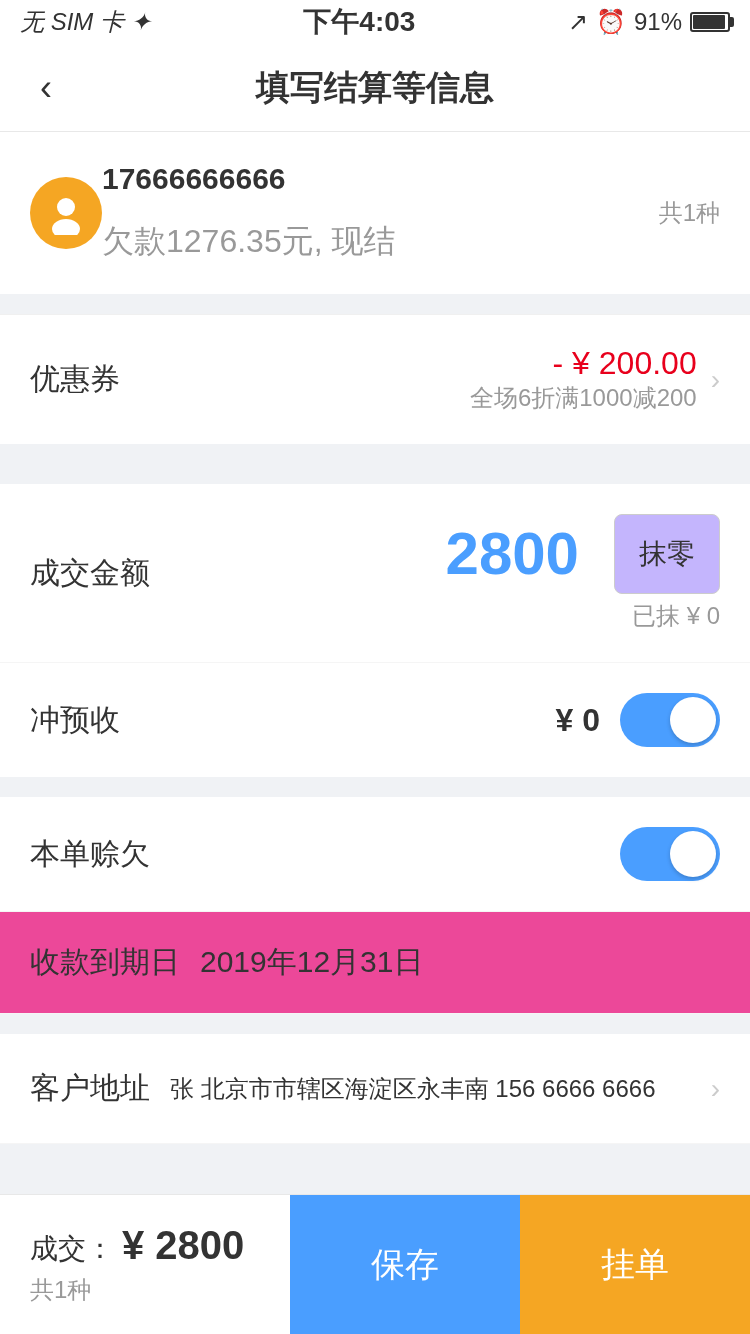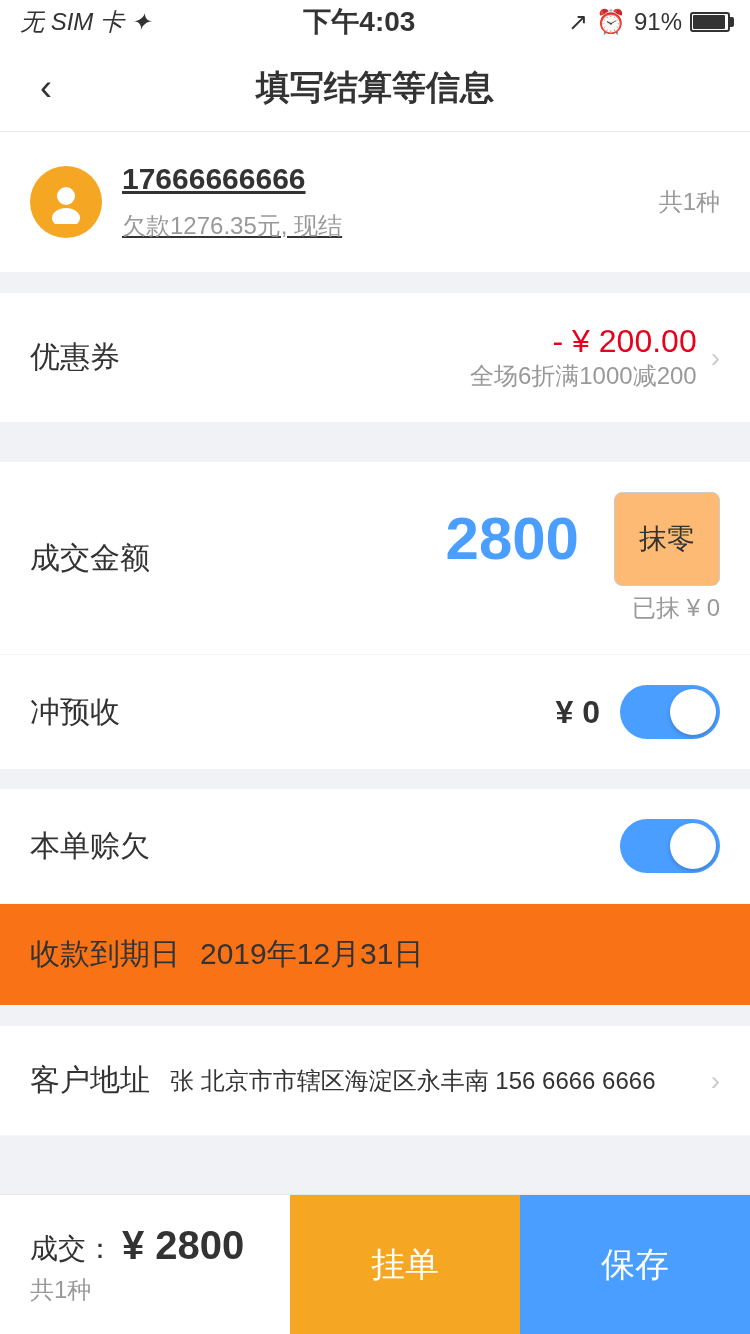--- a/index.html
+++ b/index.html
@@ -87,35 +87,33 @@
       background: #fff;
       padding: 30px;
       display: flex;
       align-items: center;
       justify-content: space-between;
       margin-bottom: 20px;
     }
     .customer-left {
       display: flex;
       align-items: center;
-      gap: 20px;
-      text-decoration: underline;
     }
     .avatar {
       width: 72px; height: 72px;
       border-radius: 50%;
       background: #f5a623;
       display: flex;
       align-items: center;
       justify-content: center;
     }
     .avatar svg { width: 44px; height: 44px; }
     .customer-info {}
     .customer-phone { font-size: 30px; font-weight: 600; color: #333; }
-    .customer-debt { font-size: 24px; color: #999; margin-top: 14px; }
+    .customer-debt { font-size: 32px; color: #999; margin-top: 24px; }
     .customer-right { text-align: right; }
     .total-value { font-size: 30px; color: #333; font-weight: 600; }
     .total-count { font-size: 24px; color: #999; }
 
     
     .coupon-row {
       background: #fff;
       padding: 30px;
       display: flex;
       align-items: center;
@@ -151,24 +149,24 @@
     }
     .form-row:last-child { border-bottom: none; }
 
     .form-label { font-size: 30px; color: #333; min-width: 140px; }
 
     .amount-right { display: flex; align-items: center; gap: 35px; }
     .amount-value { font-size: 60px; color: #4a9eff; font-weight: 600; line-height: 1; }
     .round-btn {
       border: 1px solid #ccc;
       border-radius: 8px;
-      padding: 27px 24px;
+      padding: 20px 24px;
       font-size: 28px;
       color: #333;
-      background: #fdba74;
+      background: #c4b5fd;
       cursor: pointer;
     }
     .amount-erased { font-size: 24px; color: #999; text-align: right; margin-top: 6px; }
 
     .advance-right { text-align: right; display: flex; align-items: center; gap: 20px; }
     .advance-text { text-align: right; }
     .advance-amount { font-size: 32px; color: #333; font-weight: 600; }
     .advance-receivable { font-size: 24px; color: #999; margin-top: 6px; }
 
     
@@ -199,21 +197,21 @@
       border-bottom: 1px solid #f5f5f5;
       min-height: 100px;
     }
     .debt-label { font-size: 30px; color: #333; }
 
     
     .due-date-row {
       padding: 30px;
       display: flex;
       align-items: center;
-      background: #f97316;
+      background: #ec4899;
       gap: 20px;
       border-bottom: 1px solid #f5f5f5;
       min-height: 100px;
     }
     .due-date-label { font-size: 30px; color: #333; }
     .due-date-value { font-size: 30px; color: #333; }
 
     
     .logistics-header {
       background: #f7f8fa;
@@ -398,15 +396,15 @@
 </div>
 
 <div class="bottom-bar">
   <div class="bottom-summary">
     <div class="bottom-deal">
       <span>成交：</span>
       <span class="bottom-deal-amount">¥ 2800</span>
     </div>
     <div class="bottom-count">共1种</div>
   </div>
+  <button class="bottom-btn btn-save">保存</button>
   <button class="bottom-btn btn-hold">挂单</button>
-  <button class="bottom-btn btn-save">保存</button>
 </div>
 
 </body></html>

